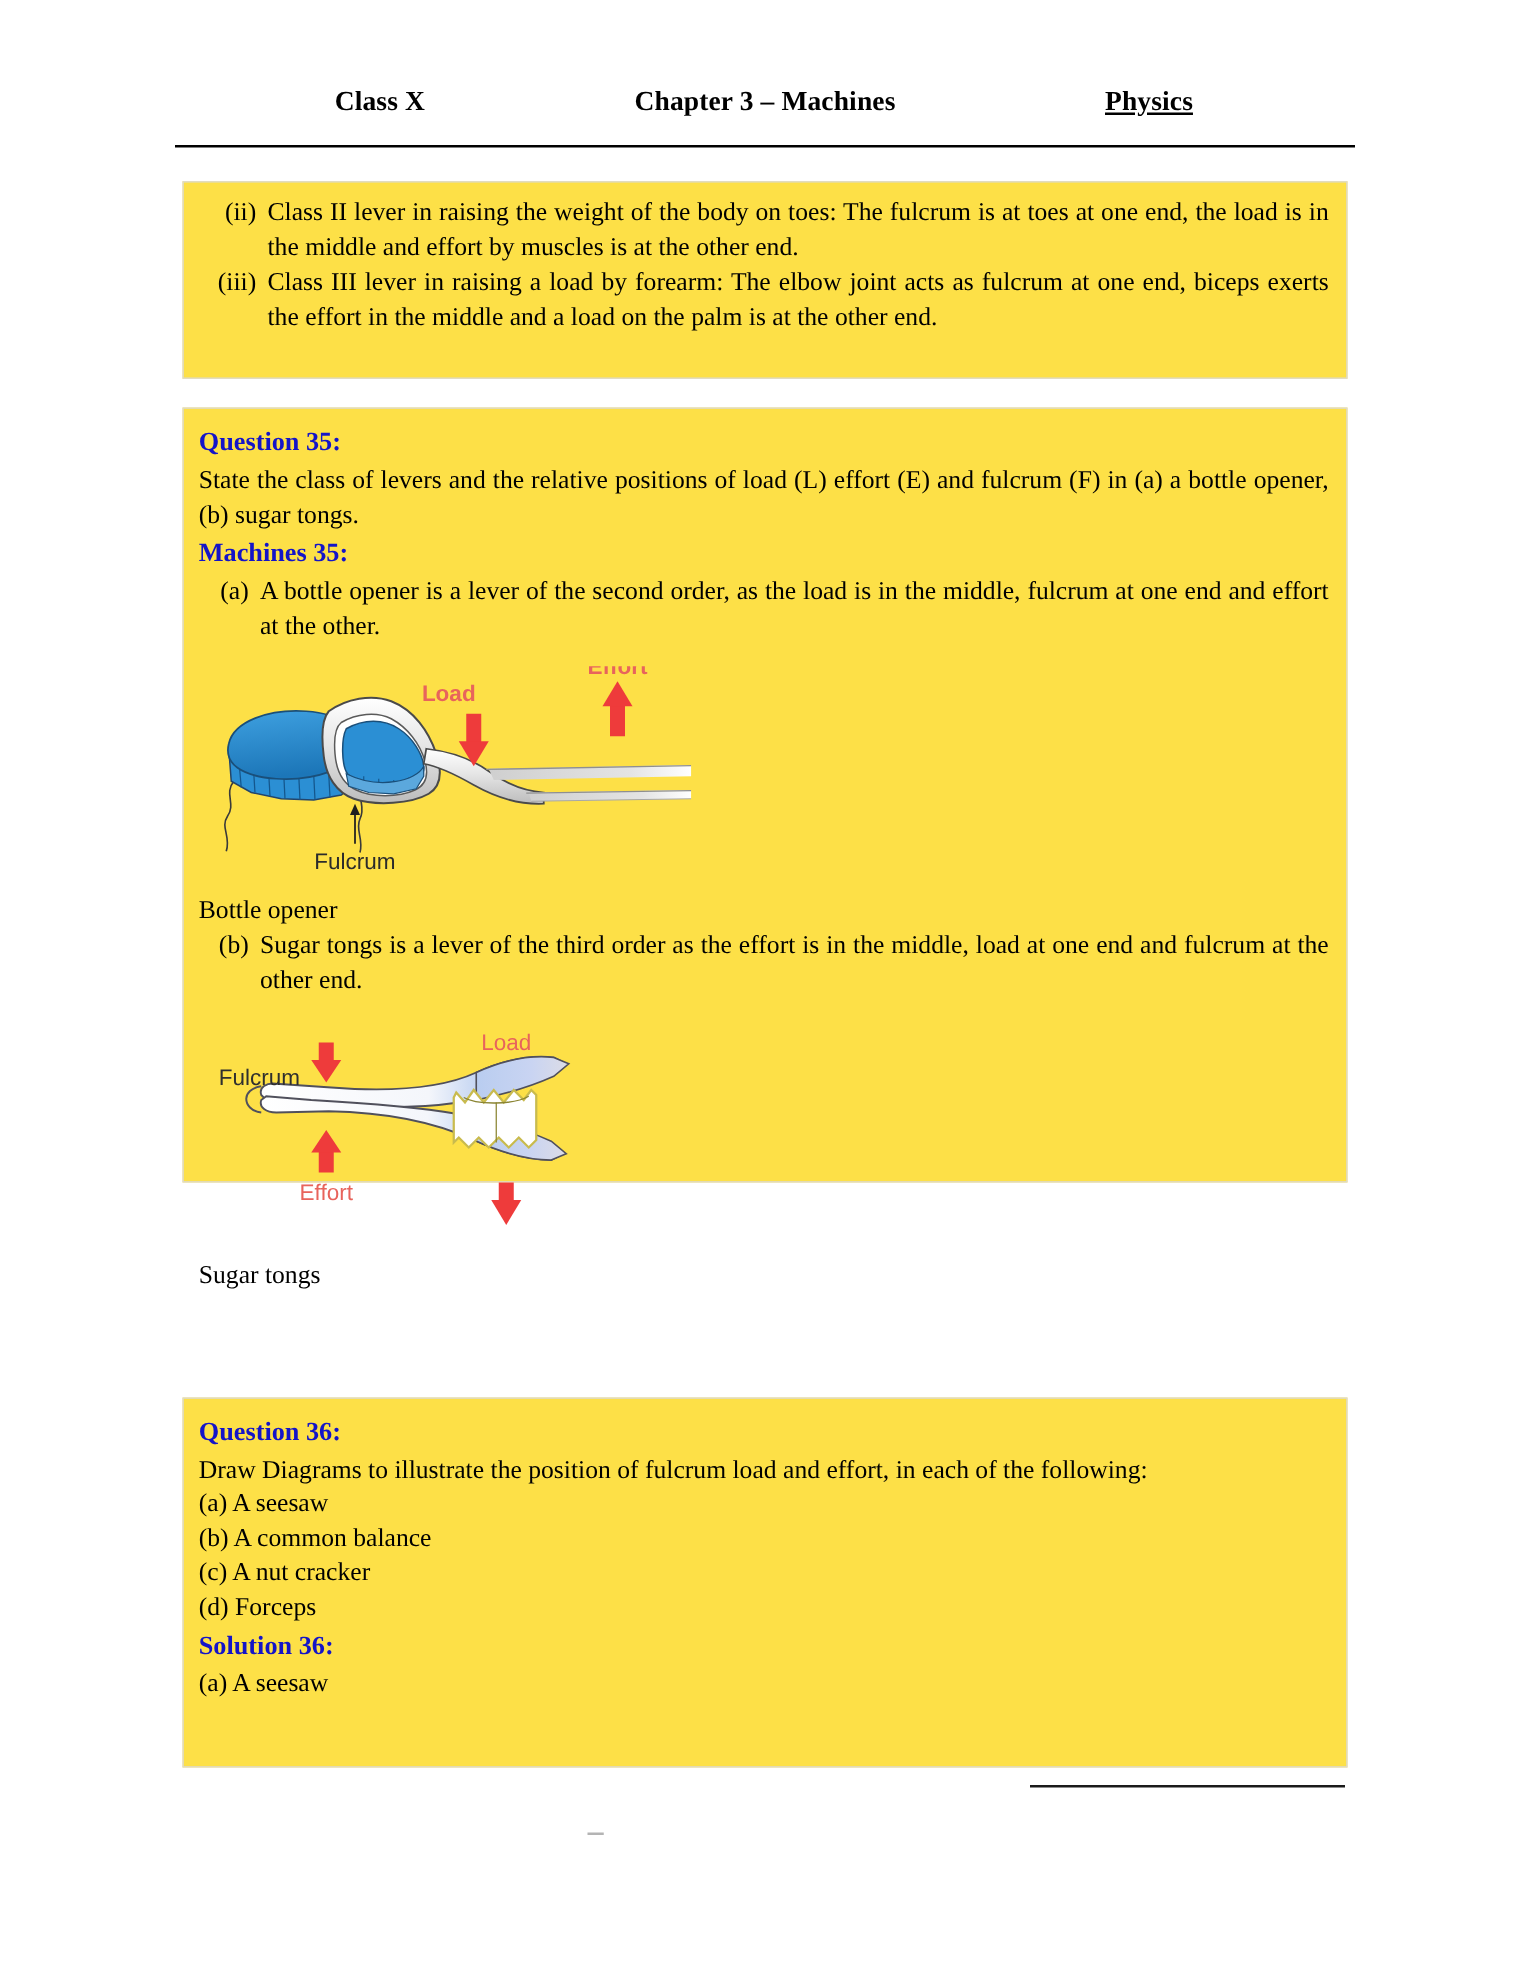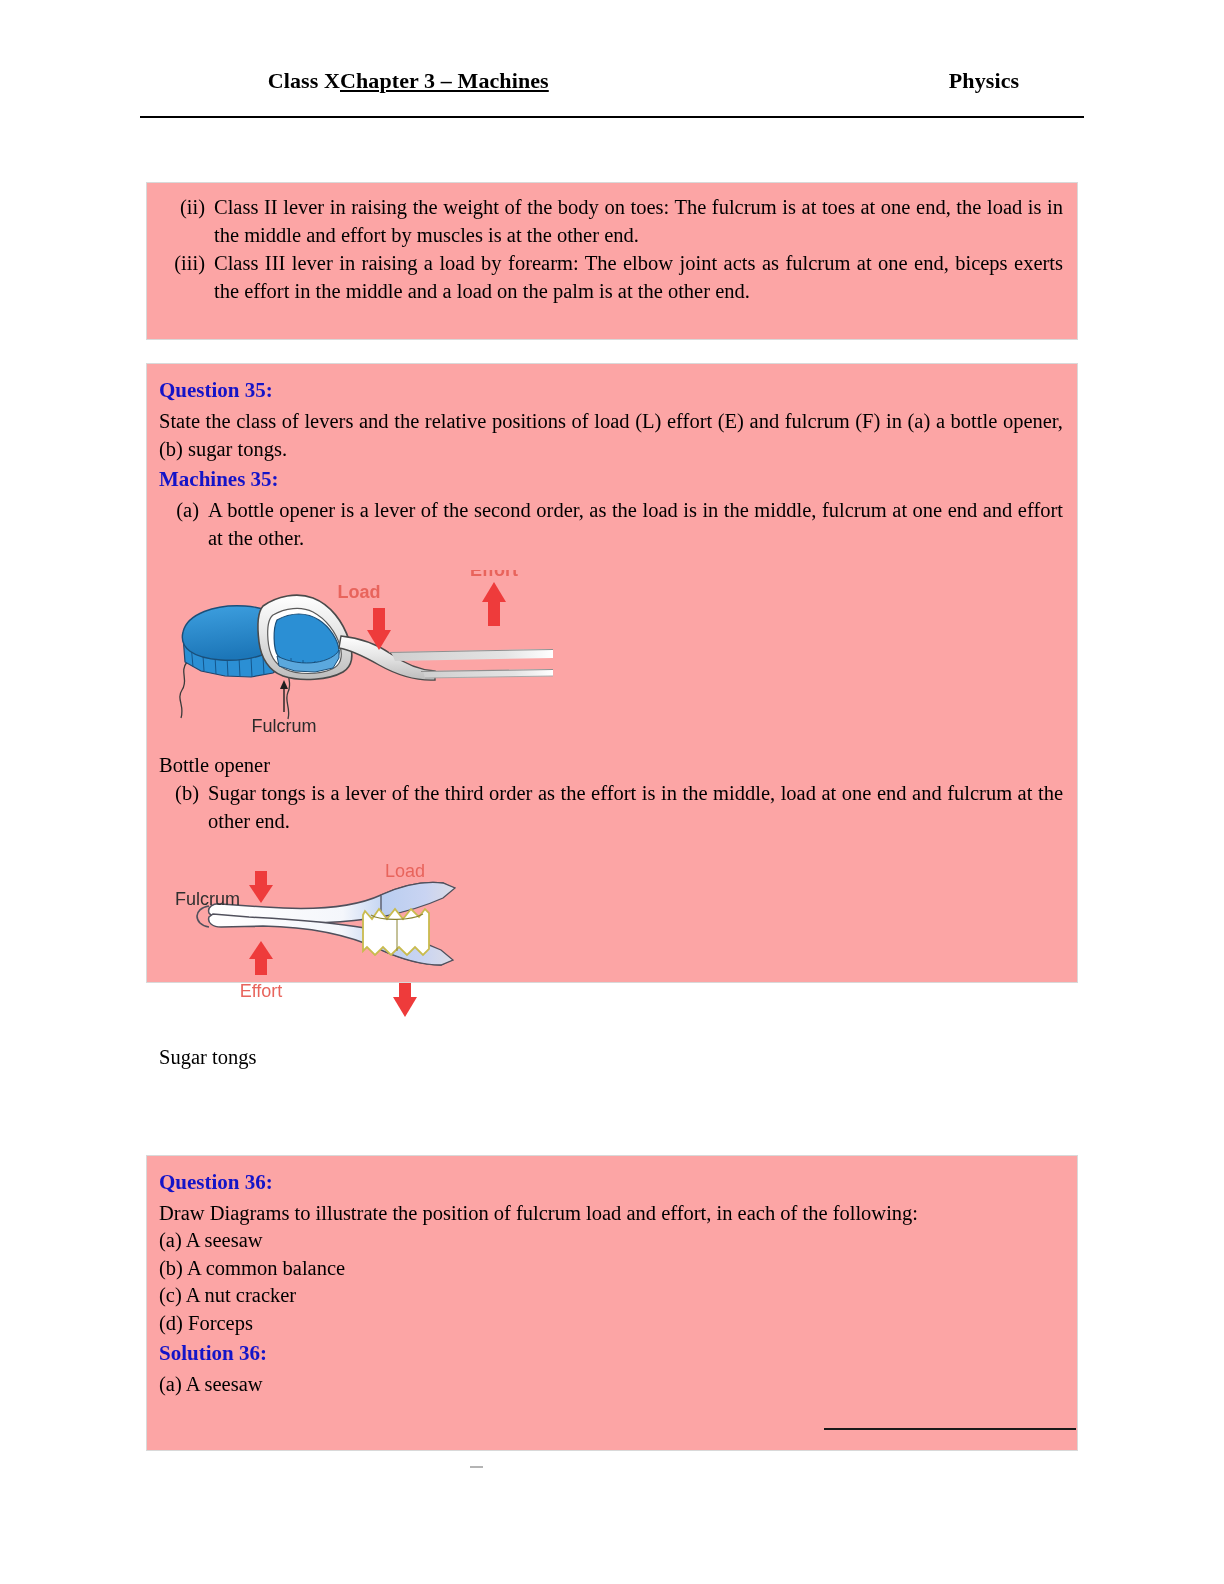--- a/index.html
+++ b/index.html
@@ -23,41 +23,40 @@
     top: 68px;
     width: 944px;
     display: flex;
     align-items: baseline;
     justify-content: space-between;
     font-weight: bold;
     font-size: 22px;
     letter-spacing: 0.1px;
   }
   .page-header .hdr-left  { width: 200px; text-align: right; }
-  .page-header .hdr-mid   { flex: 1; text-align: left; text-decoration: underline; }
-  .page-header .hdr-right { width: 200px; text-align: center; }
+  .page-header .hdr-mid   { flex: 1; text-align: center; }
+  .page-header .hdr-right { width: 200px; text-align: left; text-decoration: underline; }
 
   .header-rule {
     position: absolute;
     left: 140px;
     top: 116px;
     width: 944px;
     height: 2px;
     background: #000000;
   }
 
   
   .box {
     position: absolute;
     left: 146px;
     width: 932px;
     border: 1px solid #d9d9d9;
     box-sizing: border-box;
-    background: #fca5a5;
-    margin-top: 37px;
+    background: #fde047;
   }
   #box-1 { top: 145px;  height: 158px; }
   #box-2 { top: 326px;  height: 620px; }
   #box-3 { top: 1118px; height: 296px; }
 
   .box-inner {
     padding: 10px 14px 10px 12px;
   }
 
   

